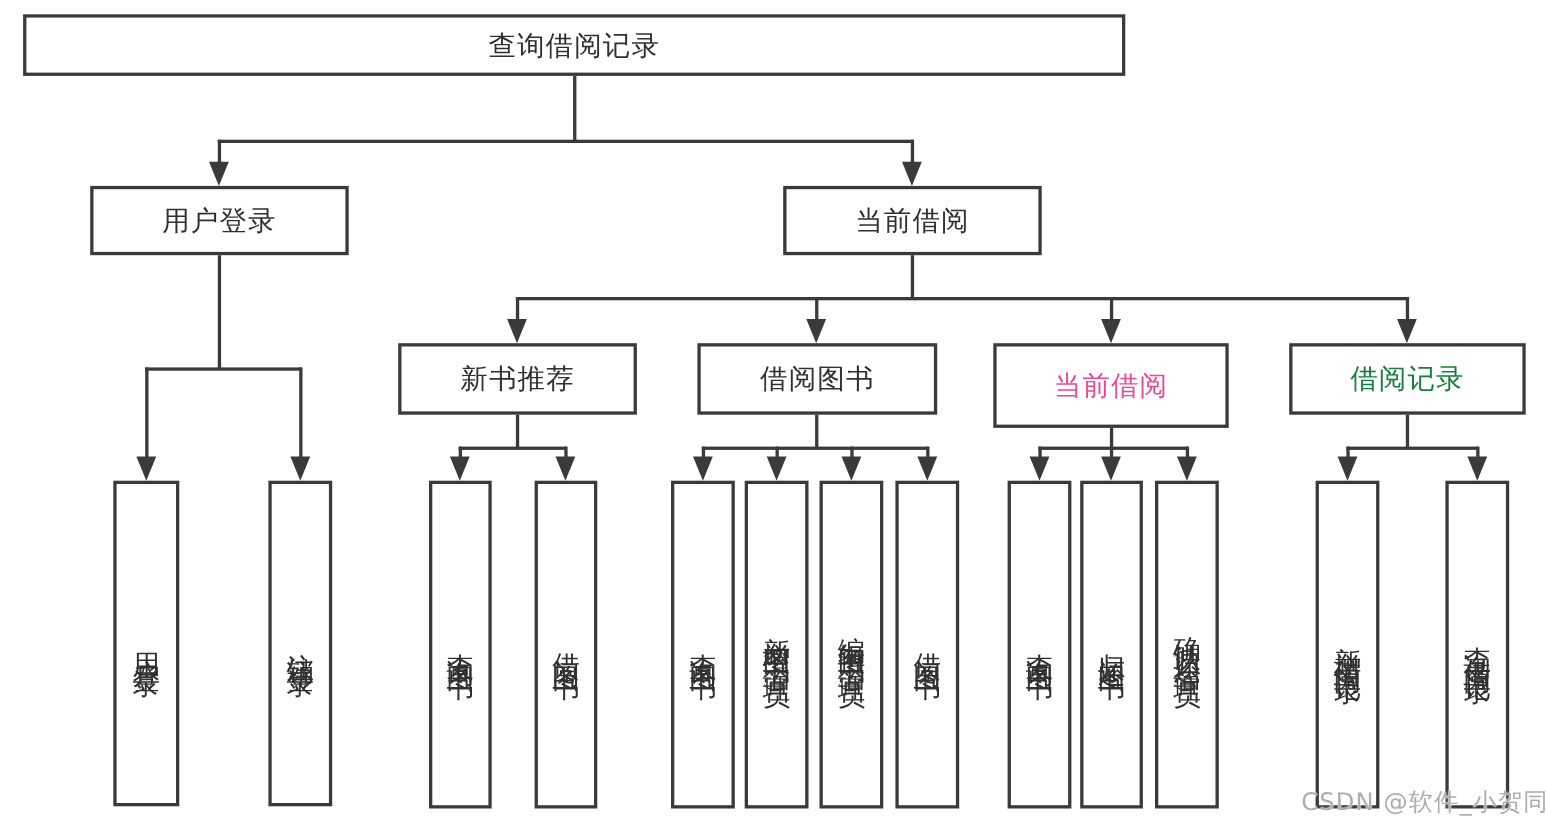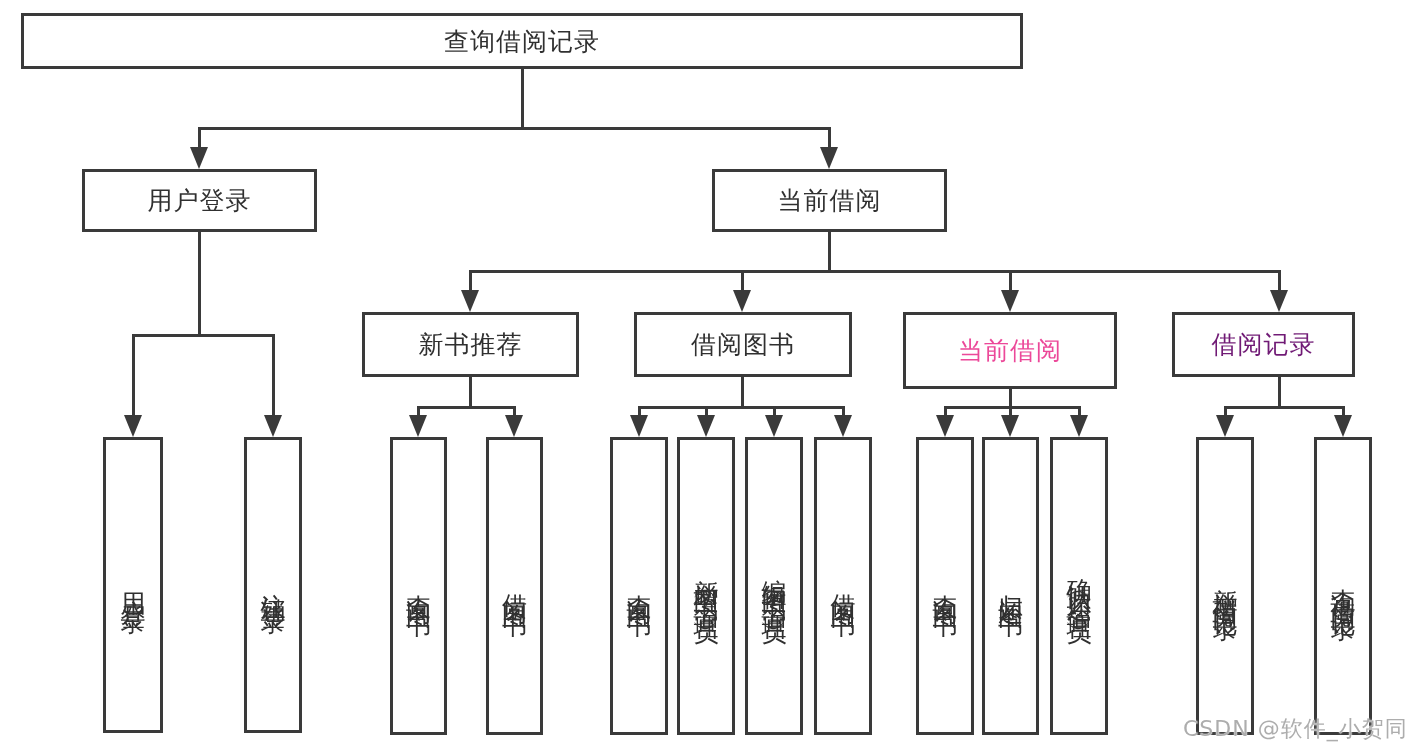--- a/index.html
+++ b/index.html
@@ -113,21 +113,21 @@
       <div class="edge-v" style="left: 1342px; top: 406px; width: 3px; height: 14px; background: rgb(58, 58, 58);"></div>
       <div class="arrow" style="left: 1334px; top: 415px; border-top-color: rgb(58, 58, 58);"></div>
     </div>
   <div id="nodes">
       <div class="node h" style="left: 21px; top: 13px; width: 1002px; height: 56px; border-color: rgb(58, 58, 58); color: rgb(48, 48, 48);">查询借阅记录</div>
       <div class="node h" style="left: 82px; top: 169px; width: 235px; height: 63px; border-color: rgb(58, 58, 58); color: rgb(48, 48, 48);">用户登录</div>
       <div class="node h" style="left: 712px; top: 169px; width: 235px; height: 63px; border-color: rgb(58, 58, 58); color: rgb(48, 48, 48);">当前借阅</div>
       <div class="node h" style="left: 362px; top: 312px; width: 217px; height: 65px; border-color: rgb(58, 58, 58); color: rgb(48, 48, 48);">新书推荐</div>
       <div class="node h" style="left: 634px; top: 312px; width: 218px; height: 65px; border-color: rgb(58, 58, 58); color: rgb(48, 48, 48);">借阅图书</div>
       <div class="node h" style="left: 903px; top: 312px; width: 214px; height: 77px; border-color: rgb(58, 58, 58); color: #ec4899;">当前借阅</div>
-      <div class="node h" style="left: 1172px; top: 312px; width: 183px; height: 65px; border-color: rgb(58, 58, 58); color: #701a75;">借阅记录</div>
+      <div class="node h" style="left: 1172px; top: 312px; width: 215px; height: 65px; border-color: rgb(58, 58, 58); color: #15803d;">借阅记录</div>
       <div class="node v" style="left: 103px; top: 437px; width: 60px; height: 296px; border-color: rgb(58, 58, 58); color: rgb(48, 48, 48);">用户登录</div>
       <div class="node v" style="left: 244px; top: 437px; width: 58px; height: 296px; border-color: rgb(58, 58, 58); color: rgb(48, 48, 48);">注销登录</div>
       <div class="node v" style="left: 390px; top: 437px; width: 57px; height: 298px; border-color: rgb(58, 58, 58); color: rgb(48, 48, 48);">查询图书</div>
       <div class="node v" style="left: 486px; top: 437px; width: 57px; height: 298px; border-color: rgb(58, 58, 58); color: rgb(48, 48, 48);">借阅图书</div>
       <div class="node v" style="left: 610px; top: 437px; width: 58px; height: 298px; border-color: rgb(58, 58, 58); color: rgb(48, 48, 48);">查询图书</div>
       <div class="node v" style="left: 677px; top: 437px; width: 58px; height: 298px; border-color: rgb(58, 58, 58); color: rgb(48, 48, 48);">新增图书（管理员）</div>
       <div class="node v" style="left: 745px; top: 437px; width: 58px; height: 298px; border-color: rgb(58, 58, 58); color: rgb(48, 48, 48);">编辑图书（管理员）</div>
       <div class="node v" style="left: 814px; top: 437px; width: 58px; height: 298px; border-color: rgb(58, 58, 58); color: rgb(48, 48, 48);">借阅图书</div>
       <div class="node v" style="left: 916px; top: 437px; width: 58px; height: 298px; border-color: rgb(58, 58, 58); color: rgb(48, 48, 48);">查询图书</div>
       <div class="node v" style="left: 982px; top: 437px; width: 57px; height: 298px; border-color: rgb(58, 58, 58); color: rgb(48, 48, 48);">归还图书</div>

